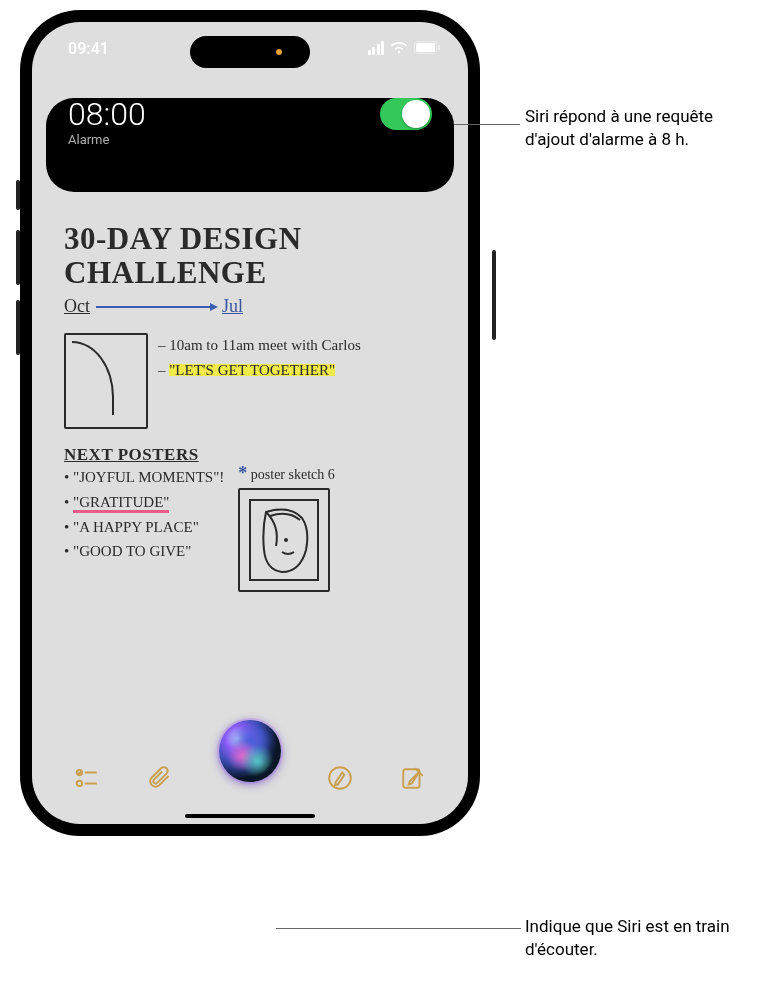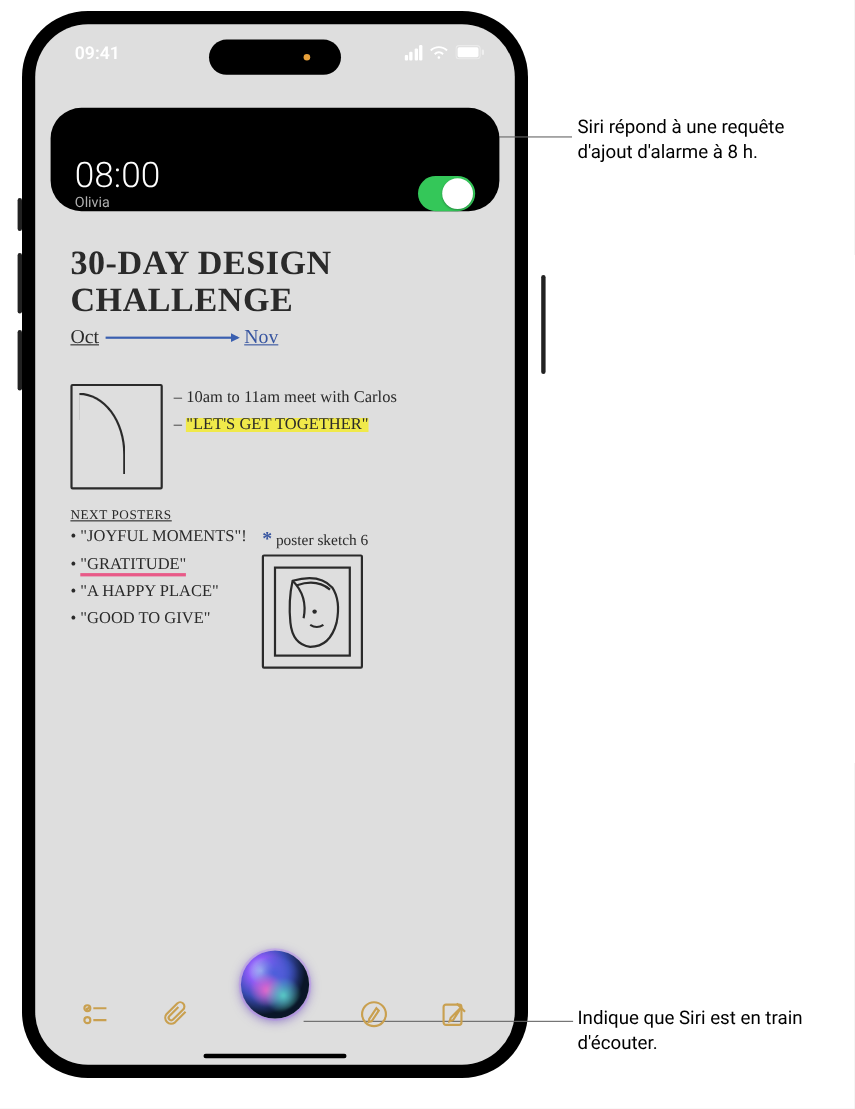--- a/index.html
+++ b/index.html
@@ -10,21 +10,21 @@
       width: 777px;
       height: 1008px;
       position: relative;
     }
 
     .phone-frame {
       position: absolute;
       left: 20px;
       top: 10px;
       width: 460px;
-      height: 970px;
+      height: 826px;
       background: #000;
       border-radius: 60px;
       padding: 12px;
       box-sizing: border-box;
     }
 
     .phone-screen {
       width: 100%;
       height: 100%;
       background: #dedede;
@@ -102,21 +102,21 @@
 
     .siri-card {
       position: absolute;
       top: 76px;
       left: 14px;
       right: 14px;
       height: 94px;
       background: #000;
       border-radius: 28px;
       display: flex;
-      align-items: flex-end;
+      align-items: flex-start;
       justify-content: space-between;
       padding: 0 22px;
       z-index: 40;
     }
 
     .alarm-info { color: #fff; }
     .alarm-time { font-size: 32px; font-weight: 300; line-height: 1; }
     .alarm-label { font-size: 13px; color: #b0b0b0; margin-top: 2px; }
 
     .toggle {
@@ -177,21 +177,21 @@
       width: 0; height: 0;
       border-left: 8px solid #3a5fb0;
       border-top: 4px solid transparent;
       border-bottom: 4px solid transparent;
     }
     .month-nov { color: #3755a0; text-decoration: underline; }
 
     .sketch-row {
       display: flex;
       gap: 10px;
-      margin-top: 32px;
+      margin-top: 16px;
       align-items: flex-start;
     }
 
     .sketch-box {
       width: 80px;
       height: 92px;
       border: 2px solid #2a2a2a;
       border-radius: 2px;
       position: relative;
     }
@@ -221,22 +221,22 @@
       gap: 14px;
       align-items: flex-start;
     }
 
     .posters-col {
       font-family: "Comic Sans MS", cursive;
       font-size: 15px;
       color: #2a2a2a;
     }
     .posters-title {
-      font-weight: 400;
-      font-size: 12px;
+      font-weight: 700;
+      font-size: 17px;
       text-decoration: underline;
       letter-spacing: 0.5px;
     }
     .posters-col .item { line-height: 1.65; }
     .underline-pink { border-bottom: 3px solid #e85a88; }
     .strike { text-decoration: line-through; text-decoration-thickness: 2px; }
 
     .poster-sketch-col {
       margin-top: 18px;
     }
@@ -365,33 +365,33 @@
               <rect x="2" y="2" width="19" height="9" rx="1.5" fill="#fff"></rect>
               <rect x="24" y="4" width="2" height="5" rx="1" fill="#fff" fill-opacity="0.5"></rect>
             </svg>
         </span>
       </div>
     </div>
 
     <div class="siri-card">
       <div class="alarm-info">
         <div class="alarm-time">08:00</div>
-        <div class="alarm-label">Olivia</div>
+        <div class="alarm-label">Alarme</div>
       </div>
       <div class="toggle"></div>
     </div>
 
     <div class="notes-content">
       <div class="note-title">30-DAY DESIGN
 CHALLENGE</div>
 
       <div class="months-row">
         <span class="month-oct">Oct</span>
         <span class="month-line"></span>
-        <span class="month-nov">Nov</span>
+        <span class="month-nov">Jul</span>
       </div>
 
       <div class="sketch-row">
         <div class="sketch-box"></div>
         <div class="meeting-list">
           <div class="item">– <span>10am to 11am meet with Carlos</span></div>
           <div class="item">– <span class="highlight">"LET'S GET TOGETHER"</span></div>
         </div>
       </div>
 

